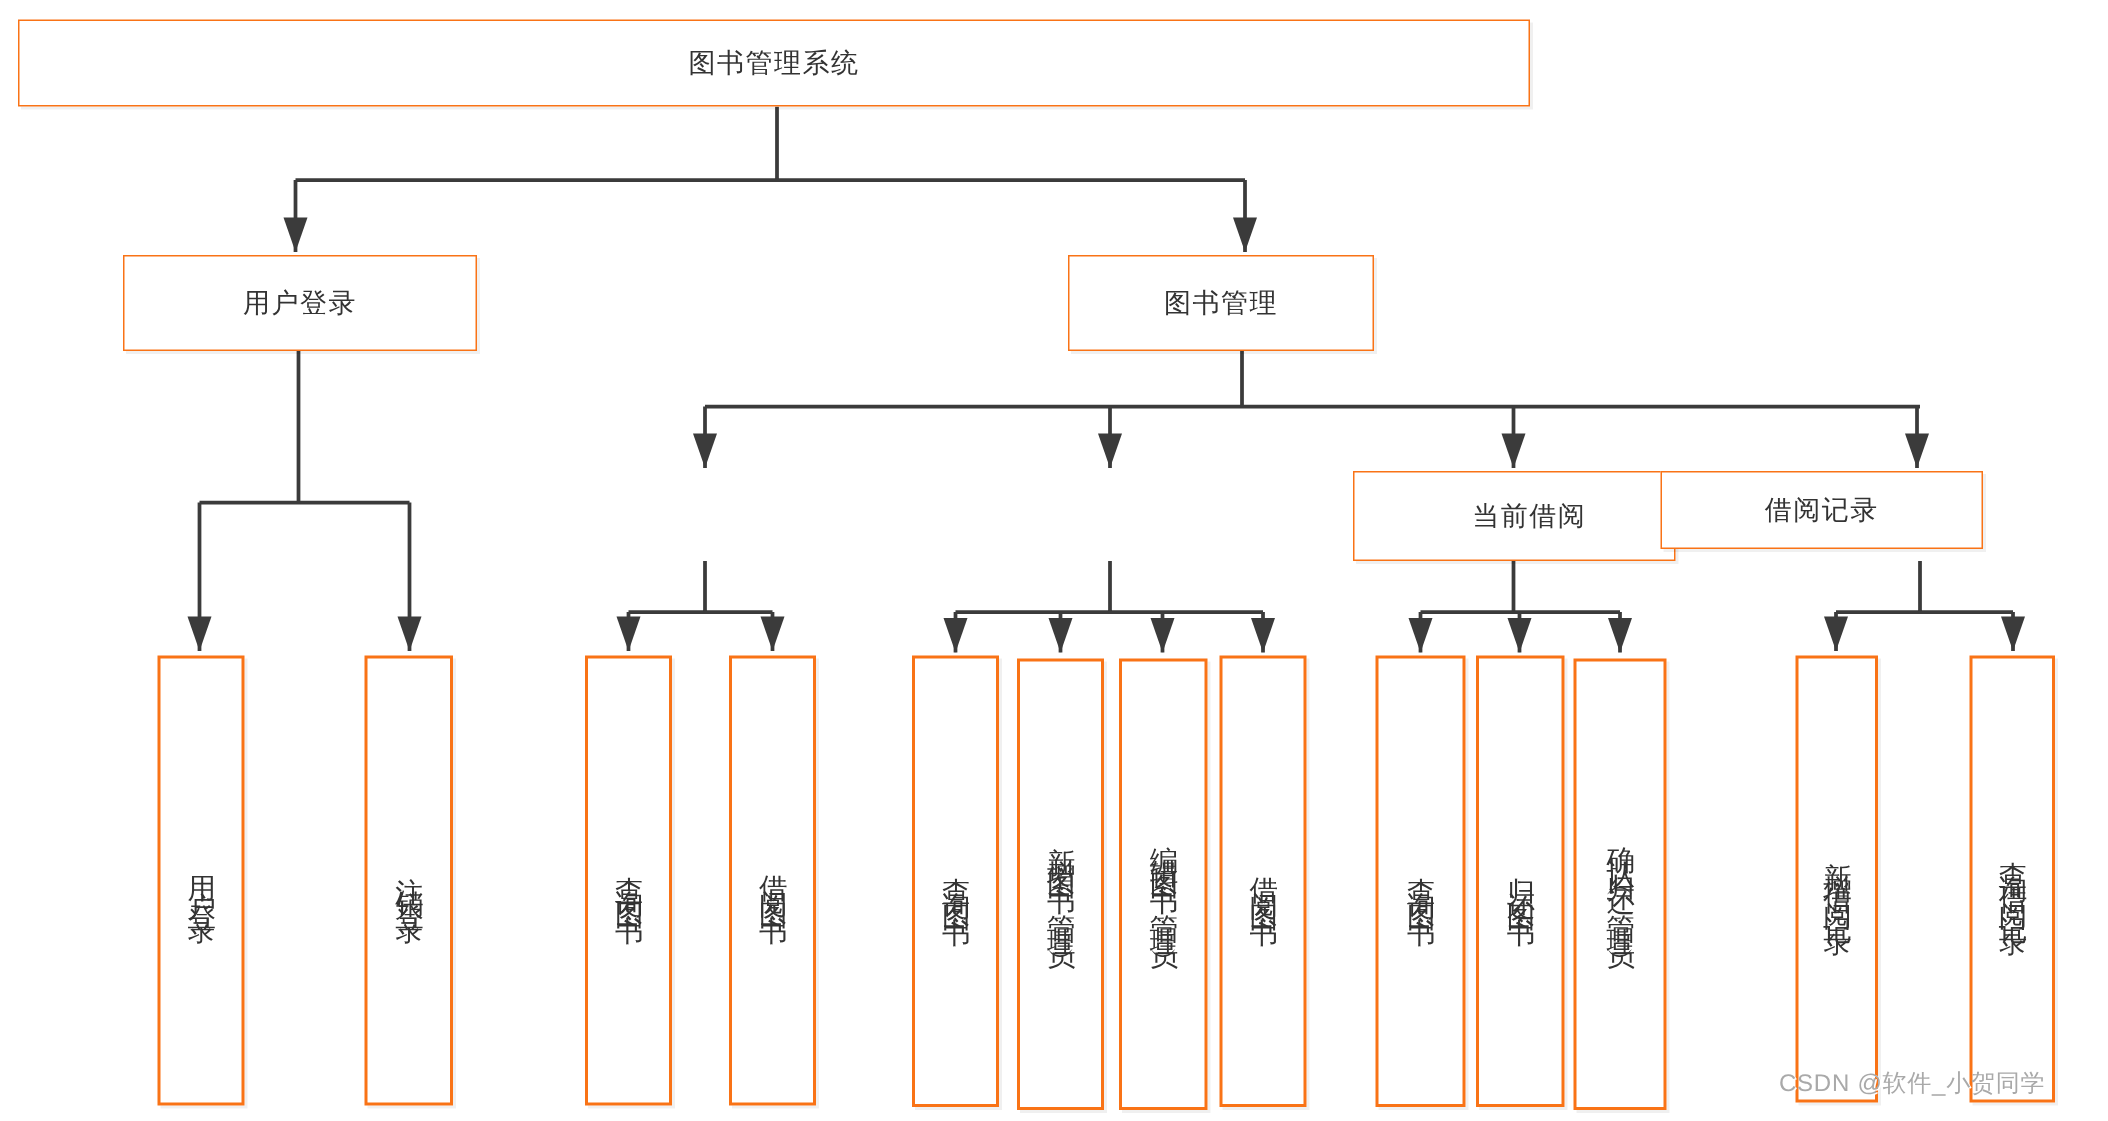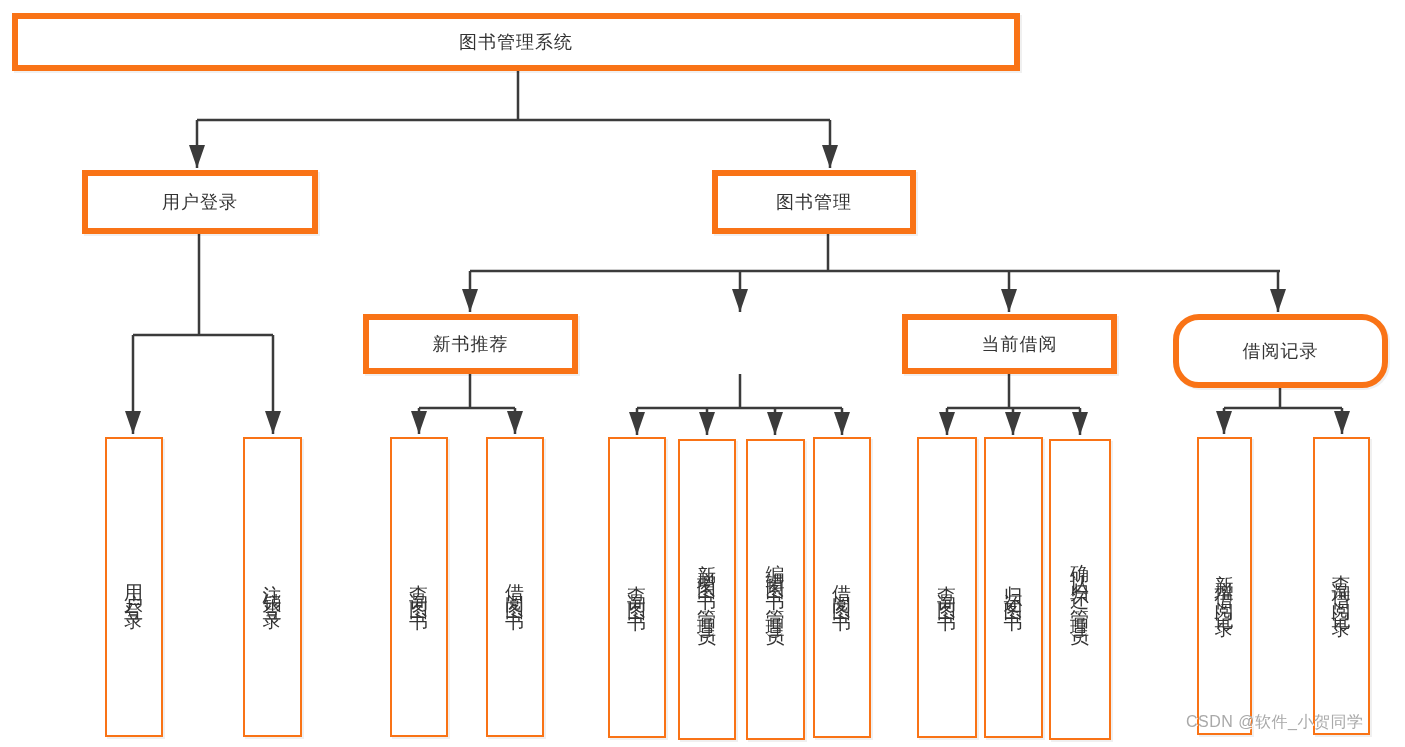--- a/index.html
+++ b/index.html
@@ -17,21 +17,21 @@
   #wires {
     position: absolute;
     left: 0; top: 0;
     width: 1405px;
     height: 747px;
   }
   .node {
     position: absolute;
     box-sizing: border-box;
     background: #ffffff;
-    border: 6px solid #f97316;
+    border: 1px solid #f97316;
     display: flex;
     align-items: center;
     justify-content: center;
     color: #333333;
     font-size: 18px;
     font-weight: 500;
     letter-spacing: 1px;
     box-shadow: 2px 2px 0 rgba(0,0,0,0.06);
   }
   .leaf {
@@ -100,27 +100,24 @@
     <span>图书管理系统</span>
   </div>
 
   <div class="node" style="left:82px; top:170px; width:236px; height:64px;">
     <span>用户登录</span>
   </div>
   <div class="node" style="left:712px; top:170px; width:204px; height:64px;">
     <span>图书管理</span>
   </div>
 
-  <div class="node" style="left:363px; top:314px; width:215px; height:60px;">
-    <span>新书推荐</span>
-  </div>
   <div class="node" style="left:902px; top:314px; width:215px; height:60px;padding-left:20px;">
     <span>当前借阅</span>
   </div>
-  <div class="node" style="left:1173px; top:314px; width:215px; height:74px;border-radius:26px;">
+  <div class="node" style="left:1107px; top:314px; width:215px; height:52px;">
     <span>借阅记录</span>
   </div>
 
   <div class="node leaf" style="left:105px; top:437px; width:58px; height:300px;">
     <span class="vtext">用户登录</span>
   </div>
   <div class="node leaf" style="left:243px; top:437px; width:59px; height:300px;">
     <span class="vtext">注销登录</span>
   </div>
 

